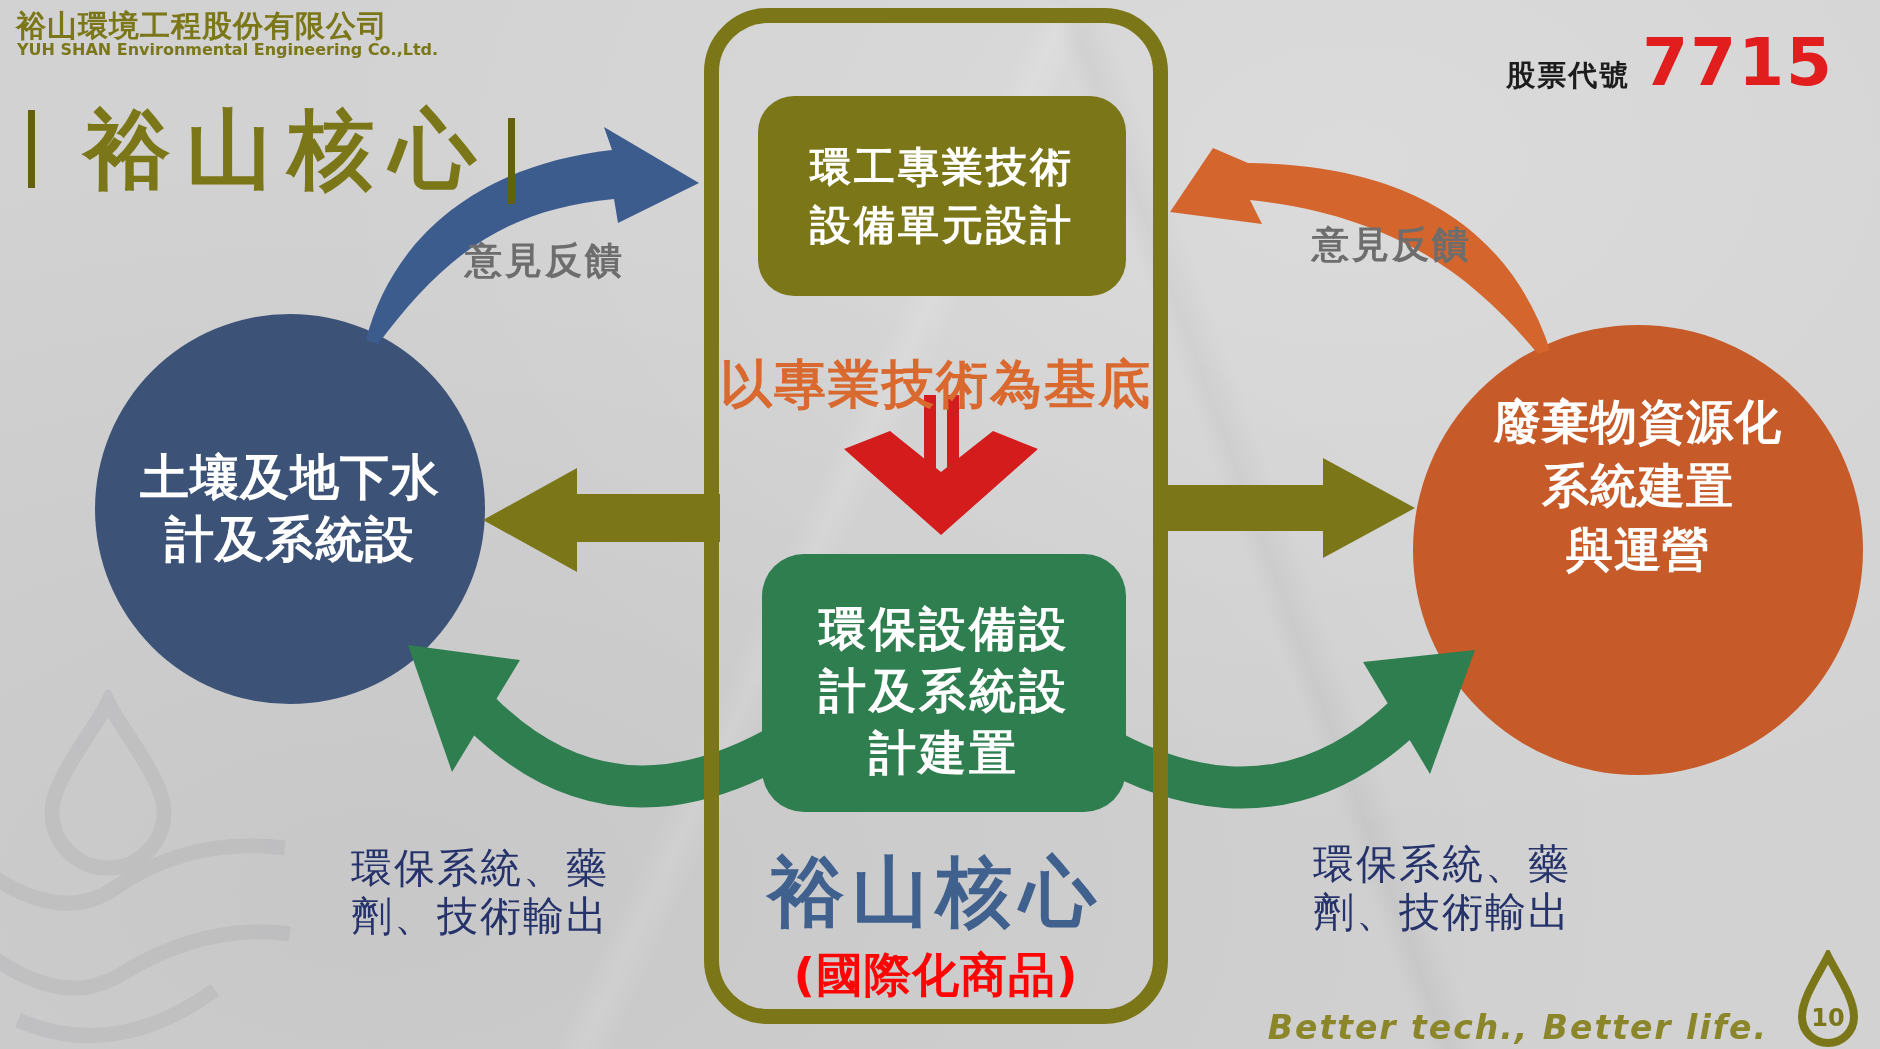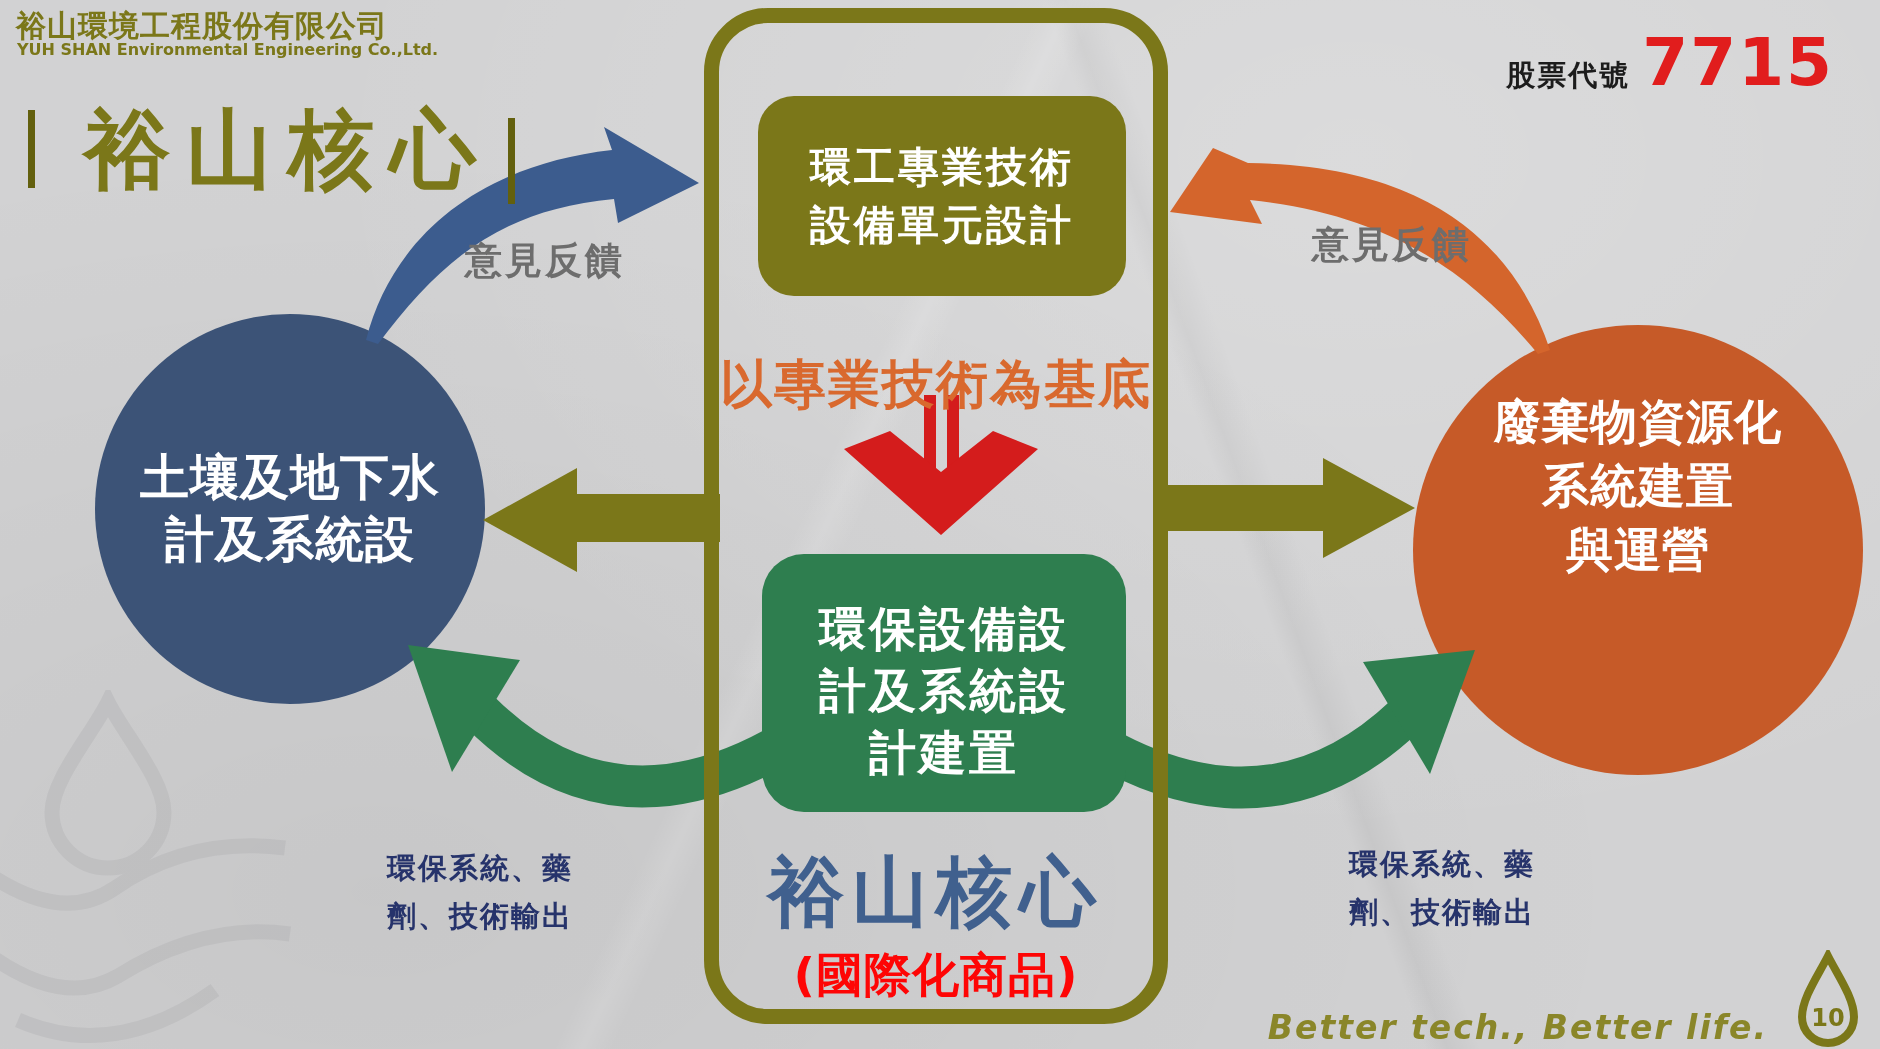--- a/index.html
+++ b/index.html
@@ -43,21 +43,21 @@
   .basis-text{left:719px;top:318px;width:434px;font-size:52px;font-weight:bold;color:#d9692e;letter-spacing:2px;margin-top:32px;}
   .green-box{left:762px;top:554px;width:364px;height:258px;border-radius:42px;background:#2e7e4f;color:#fff;
     font-size:47px;font-weight:bold;line-height:62px;letter-spacing:3px;display:flex;flex-direction:column;align-items:center;padding-top:44px;box-sizing:border-box;text-align:right;}
   .core-title{left:719px;top:842px;width:434px;font-size:76px;font-weight:bold;color:#40608e;letter-spacing:8px;}
   .core-subtitle{left:719px;top:944px;width:434px;font-size:47px;font-weight:bold;color:#fe0505;letter-spacing:1px;}
 
   
   .feedback{font-size:37px;font-weight:bold;color:#6d6d6d;letter-spacing:3px;}
   .feedback.l{left:435px;top:236px;width:220px;}
   .feedback.r{left:1282px;top:220px;width:220px;}
-  .output{font-size:29px;font-weight:bold;color:#26336b;line-height:48px;letter-spacing:2px;}
+  .output{font-size:41px;font-weight:normal;color:#26336b;line-height:48px;letter-spacing:2px;}
   .output.l{left:330px;top:844px;width:300px;}
   .output.r{left:1292px;top:840px;width:300px;}
 
   
   .slogan{right:112px;top:1008px;font-size:33px;font-style:italic;font-weight:bold;color:#8a8629;letter-spacing:2px;white-space:nowrap;}
   .layer{pointer-events:none;}
   .pagedrop{left:1795px;top:950px;}
 </style>
 </head>
 <body>

